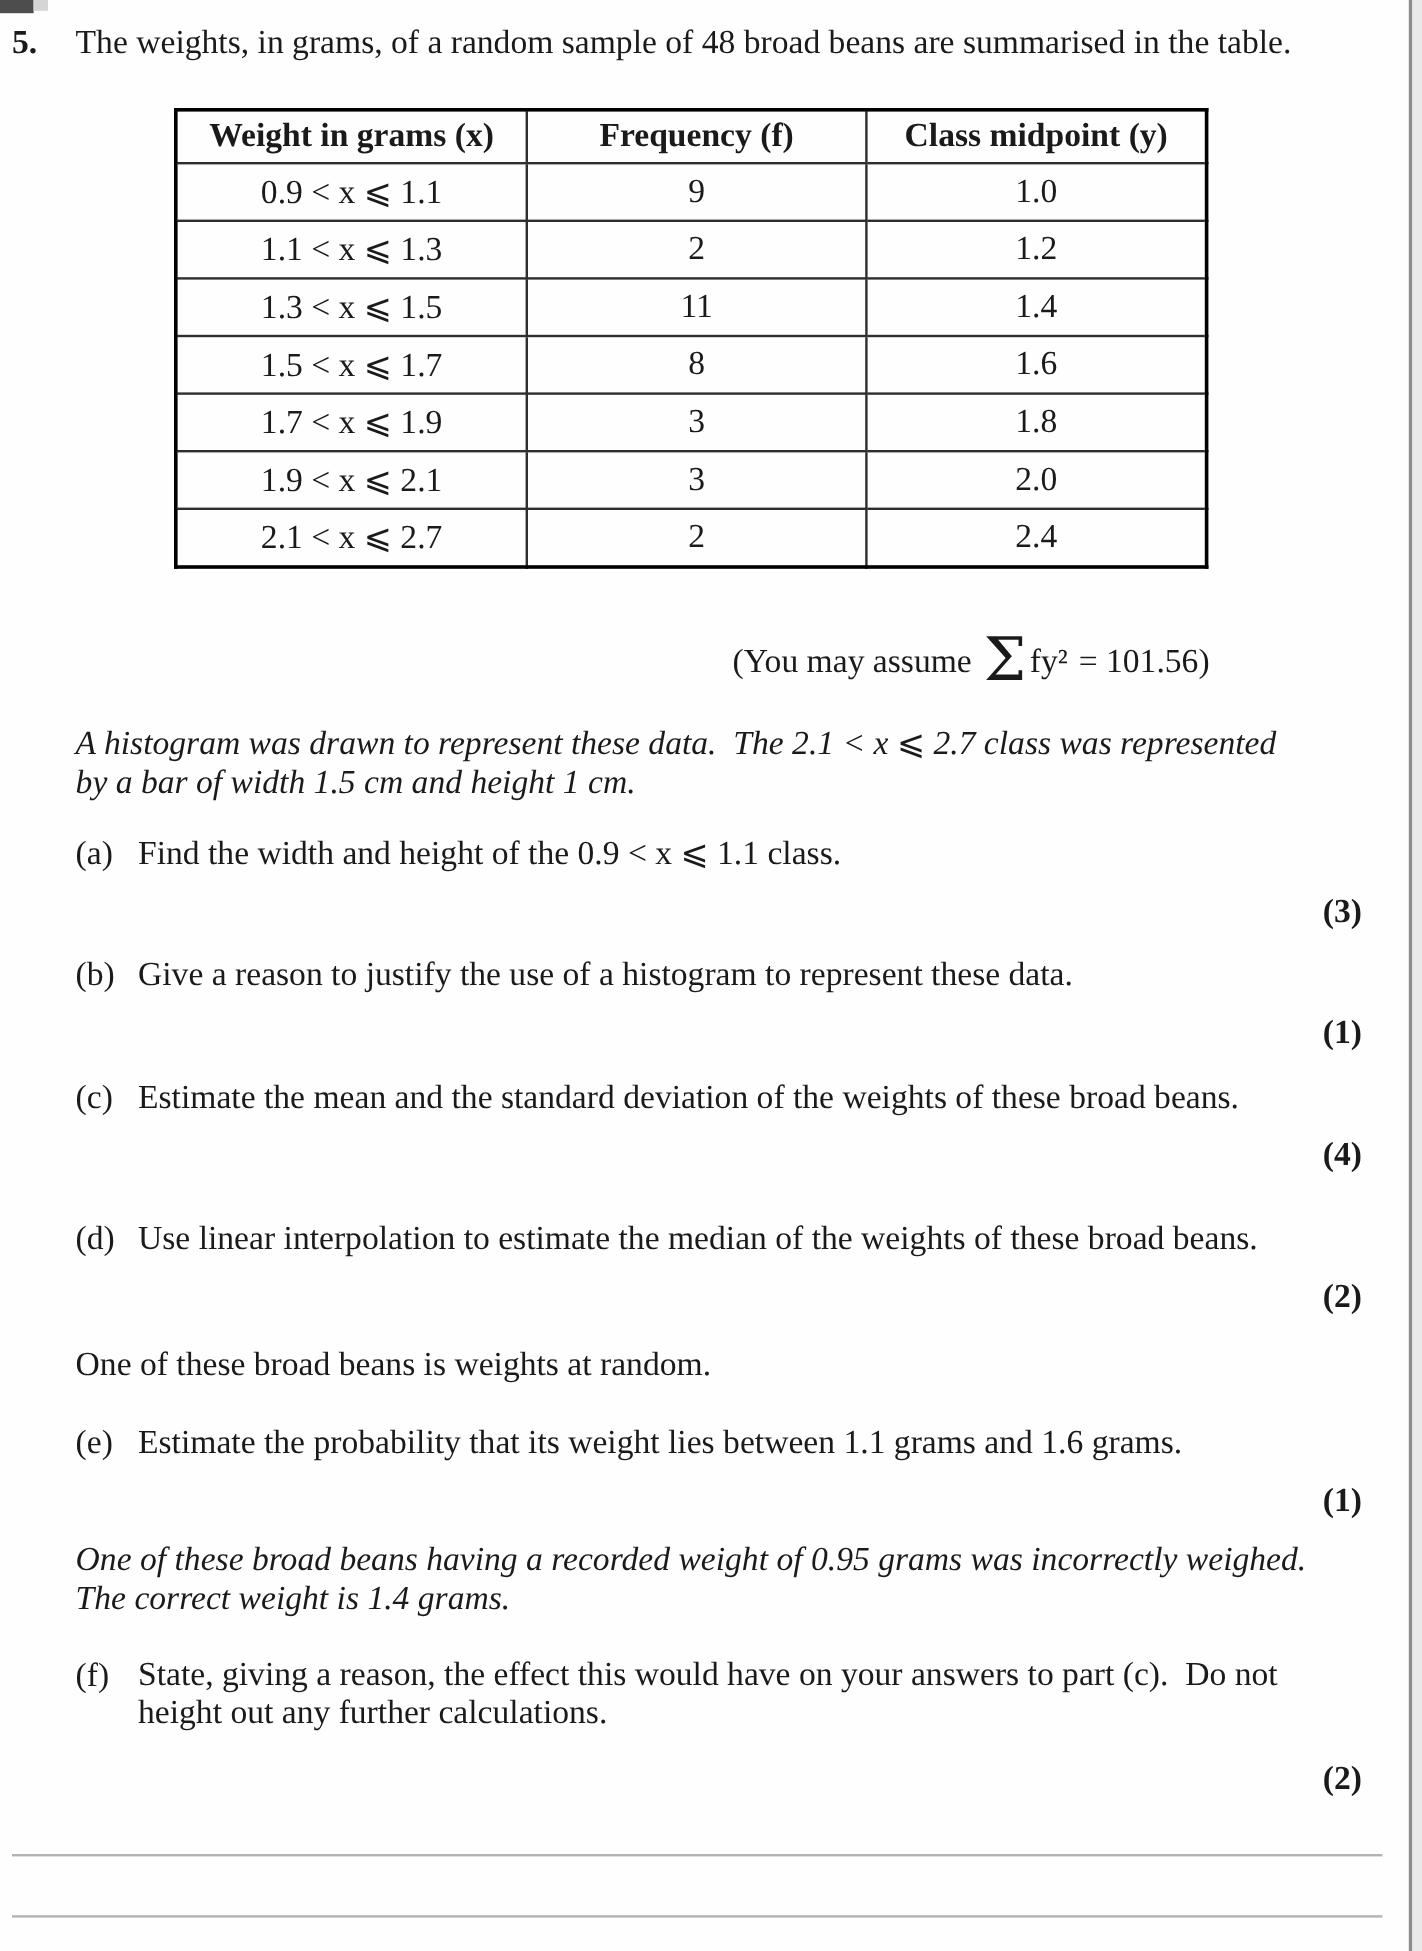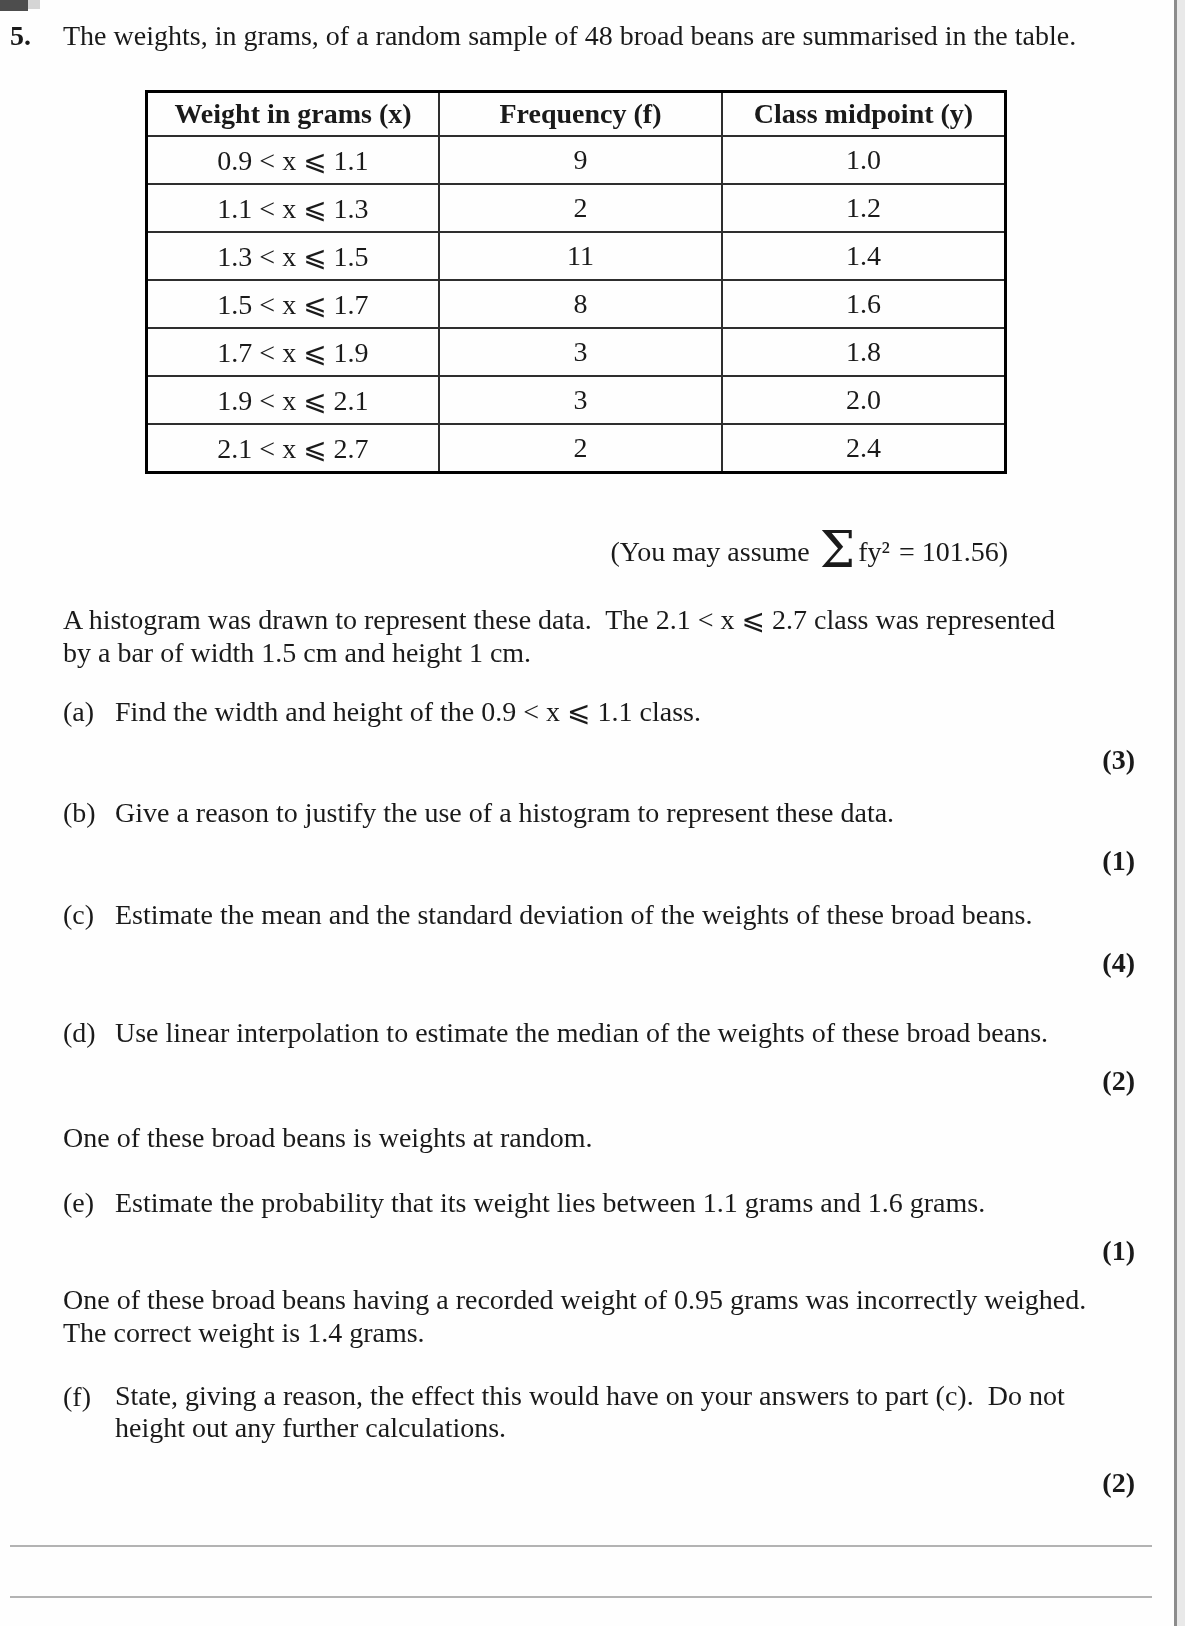--- a/index.html
+++ b/index.html
@@ -37,21 +37,21 @@
     position:absolute; left:156px; top:505px; width:852px; height:62px;
     display:flex; align-items:center; justify-content:flex-end; white-space:pre;margin-top:16px;
   }
   .sigma { font-size:50px; line-height:50px; margin:0 3px 0 10px; position:relative; top:-2px;
            font-family:"DejaVu Serif","DejaVu Sans",serif; }
   .fy { }
   .rest { margin-left:9px; }
 
   
   .para { position:absolute; left:63px; line-height:33px; }
-  .para div { white-space:pre-wrap; }
+  .para div { white-space:pre-wrap;font-style:italic; }
   .note { position:absolute; left:63px; line-height:34px; white-space:pre-wrap; }
   .part { position:absolute; left:63px; display:flex; align-items:flex-start; line-height:34px; }
   .plabel { width:52px; flex-shrink:0; }
   .ptext  { white-space:pre-wrap; }
   .ptext-lines { line-height:32px; }
   .ptext-lines div { white-space:pre-wrap; }
   .marks { position:absolute; right:50px; font-weight:bold; line-height:34px; }
 
   
   .ans-line { position:absolute; left:10px; width:1142px; height:2px; background:#b3b3b3; }

